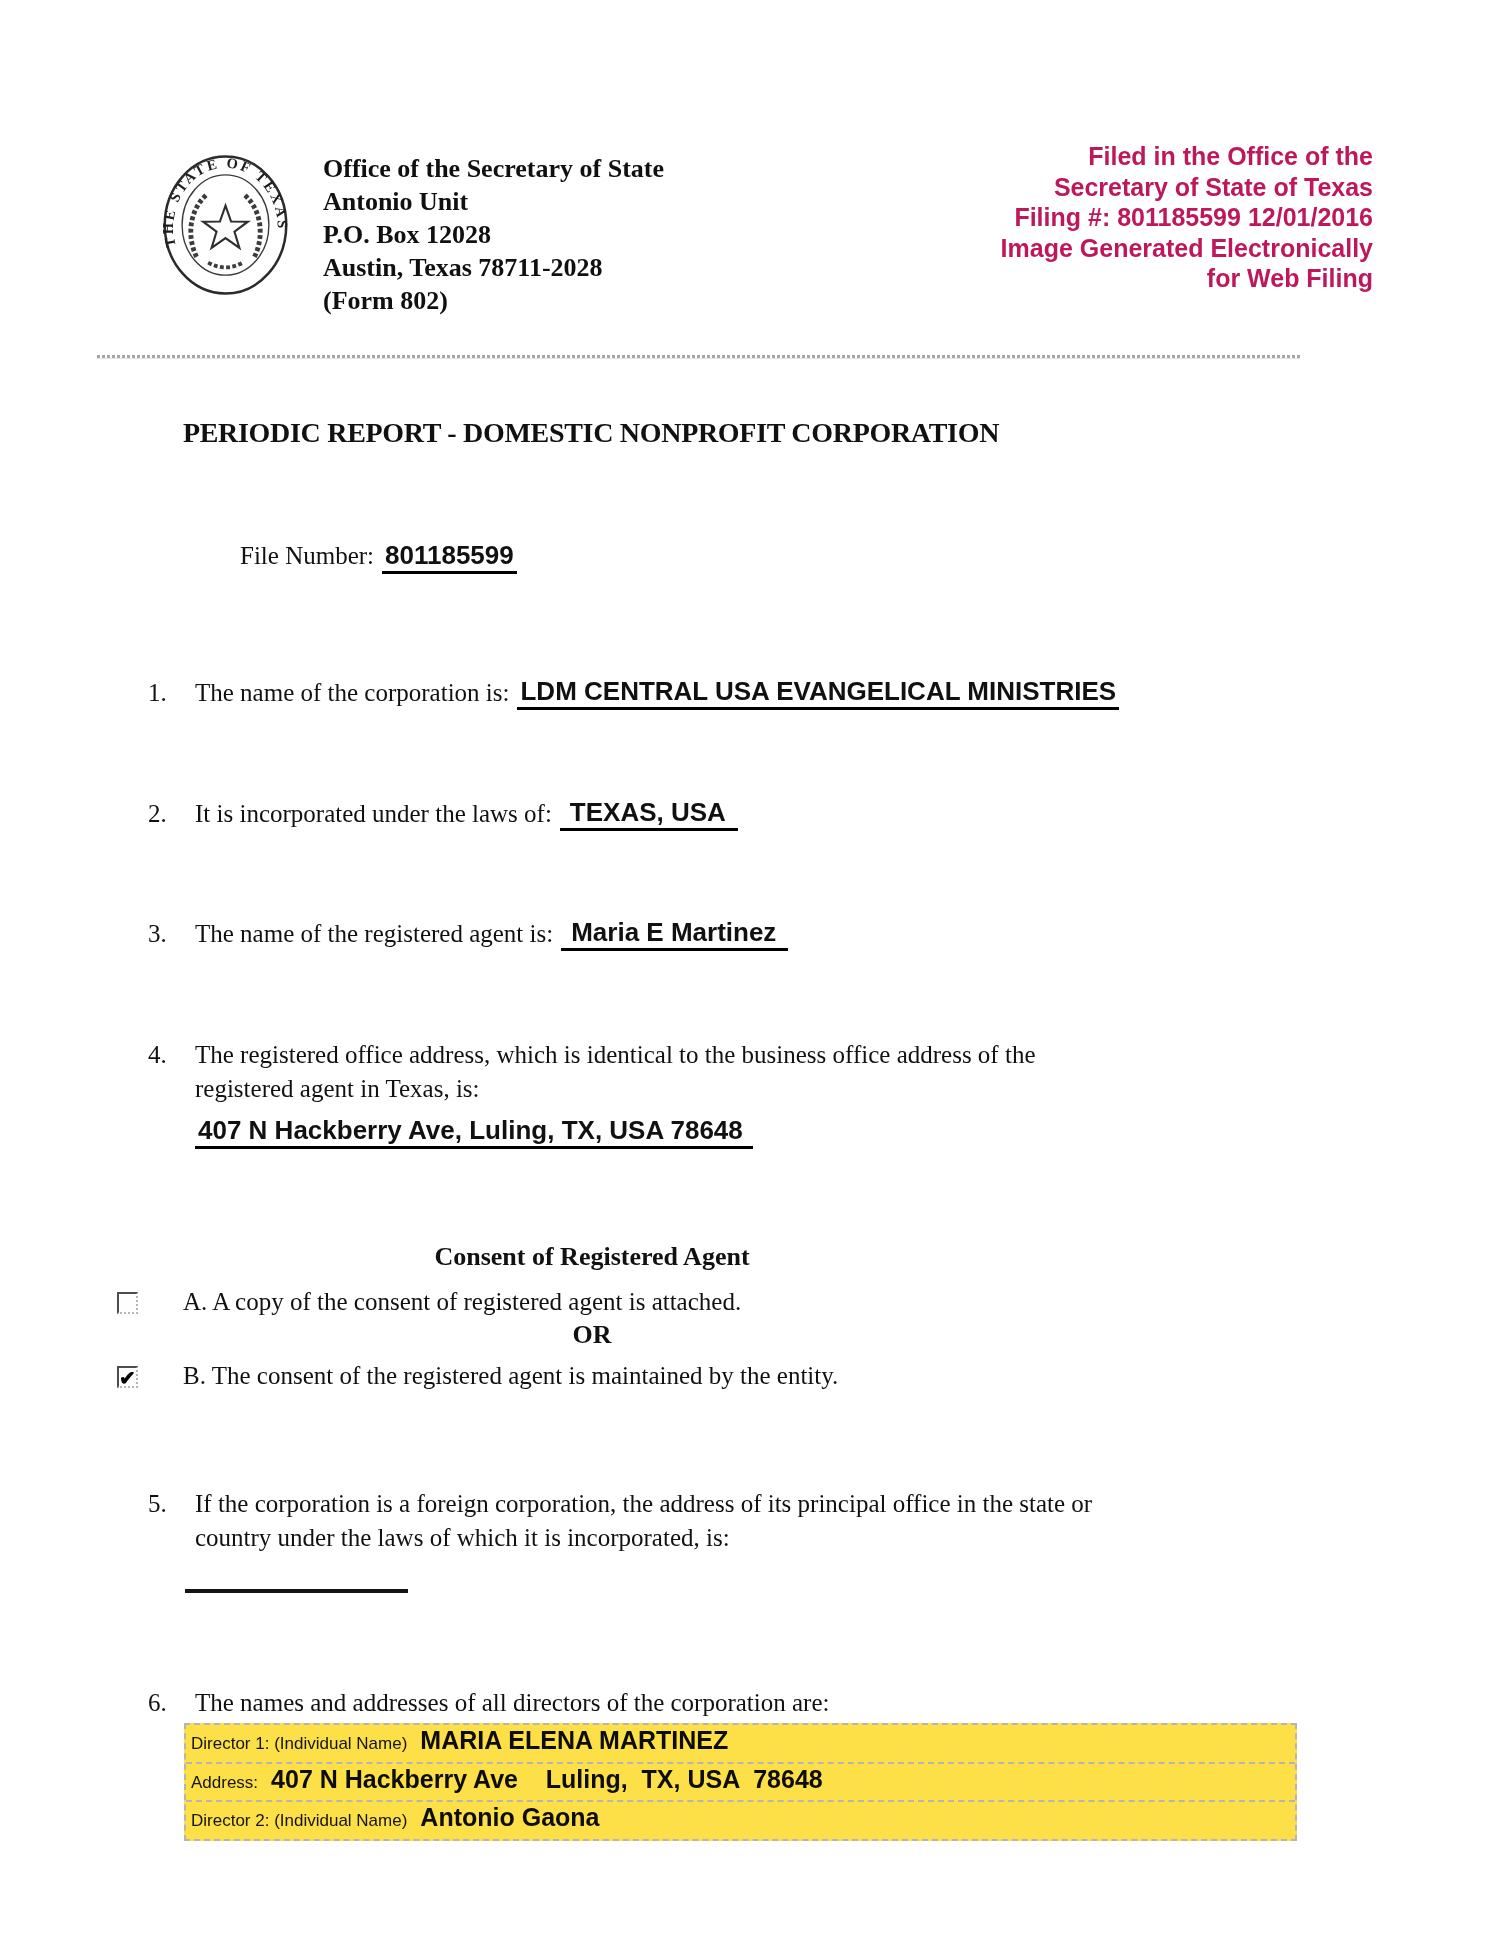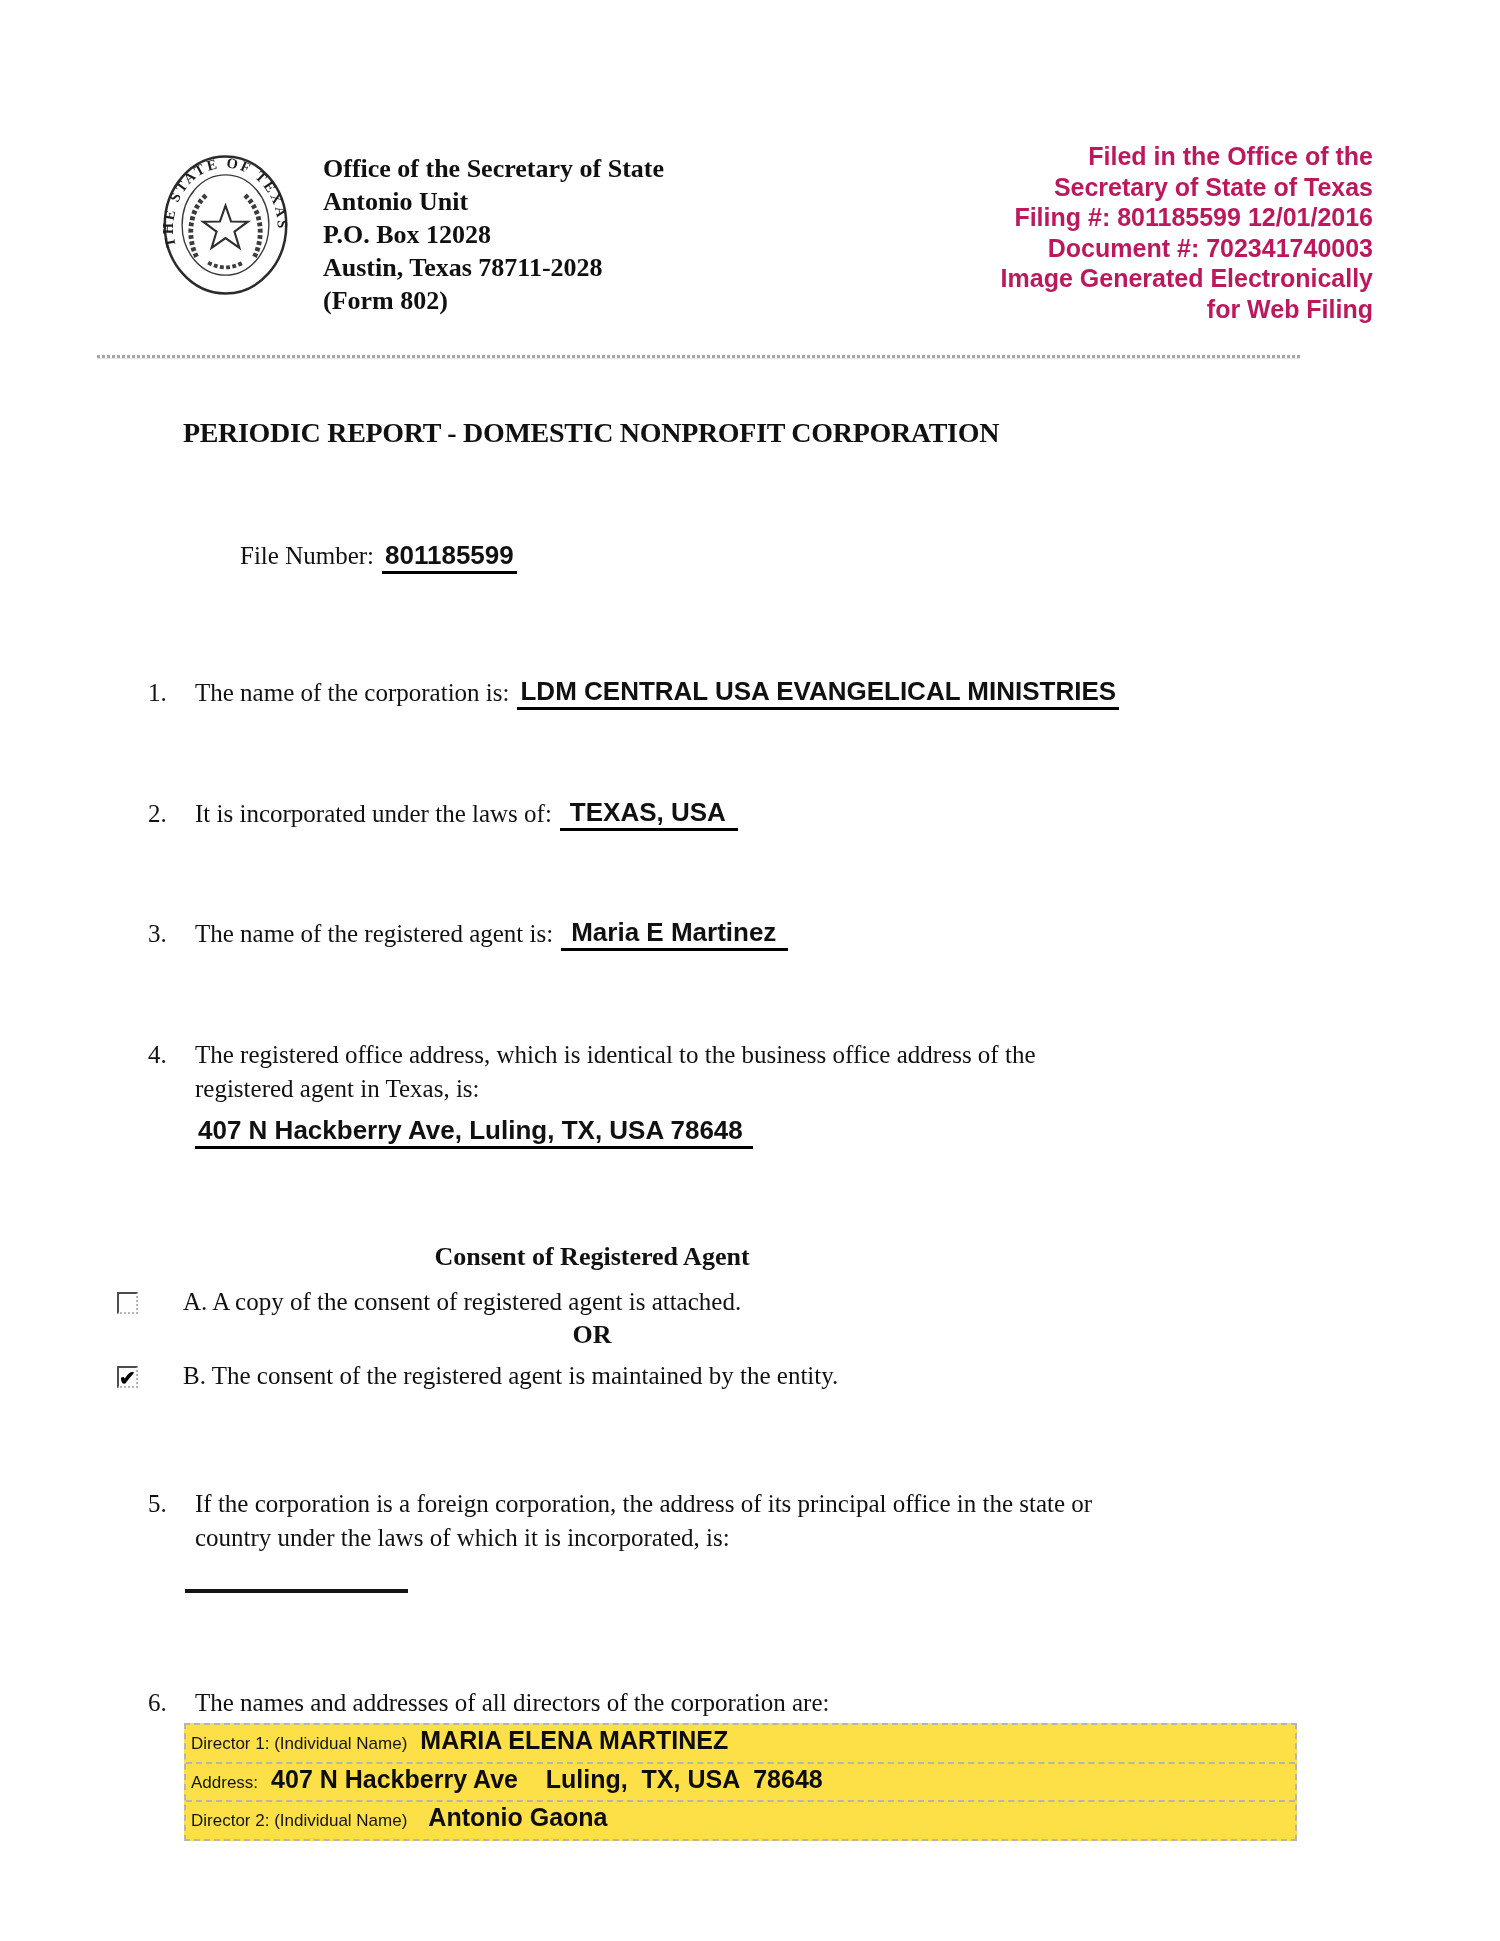--- a/index.html
+++ b/index.html
@@ -35,21 +35,21 @@
        border-right:2px dotted #b5b5b5;border-bottom:2px dotted #b5b5b5;
        display:flex;align-items:center;justify-content:center;}
   .chk .mark{font:bold 20px/1 "Liberation Sans",sans-serif;color:#000;margin-top:2px;}
   .chk-label{position:absolute;left:183px;font:25px "Liberation Serif",serif;white-space:nowrap;}
   
   .blank-line{position:absolute;left:185px;top:1589px;width:223px;height:4px;background:#141414;}
   
   .dir-table{position:absolute;left:184px;top:1723px;width:1113px;height:118px;box-sizing:border-box;
              border:2px dashed #b5b5b5;display:flex;flex-direction:column;background:#fde047;}
   .dir-row{flex:1 1 0;display:flex;align-items:baseline;padding:1px 0 0 5px;border-bottom:2px dashed #b5b5b5;overflow:hidden;}
-  .dir-row:last-child{border-bottom:none;gap:8px;}
+  .dir-row:last-child{border-bottom:none;}
   .dir-label{font:17px "Liberation Sans",sans-serif;color:#141414;white-space:pre;}
   .dir-value{font:bold 25px "Liberation Sans",sans-serif;margin-left:13px;white-space:pre;color:#0d0d0d;}
 </style>
 </head>
 <body>
 
 <div class="page">
 
   <svg class="seal" viewBox="0 0 140 154">
     <ellipse cx="70" cy="77" rx="63" ry="71" fill="none" stroke="#2b2b2b" stroke-width="2.6"></ellipse>
@@ -69,21 +69,20 @@
     <div>Antonio Unit</div>
     <div>P.O. Box 12028</div>
     <div>Austin, Texas 78711-2028</div>
     <div>(Form 802)</div>
   </div>
 
   <div class="hdr-right">
     <div>Filed in the Office of the</div>
     <div>Secretary of State of Texas</div>
     <div>Filing #: 801185599 12/01/2016</div>
-    <div>Document #: 702341740003</div>
     <div>Image Generated Electronically</div>
     <div>for Web Filing</div>
   </div>
 
   <div class="divider"></div>
 
   <div class="title-wrap">PERIODIC REPORT - DOMESTIC NONPROFIT CORPORATION</div>
 
   <div class="fileno">
     <span>File Number:</span><span class="val">801185599</span>

